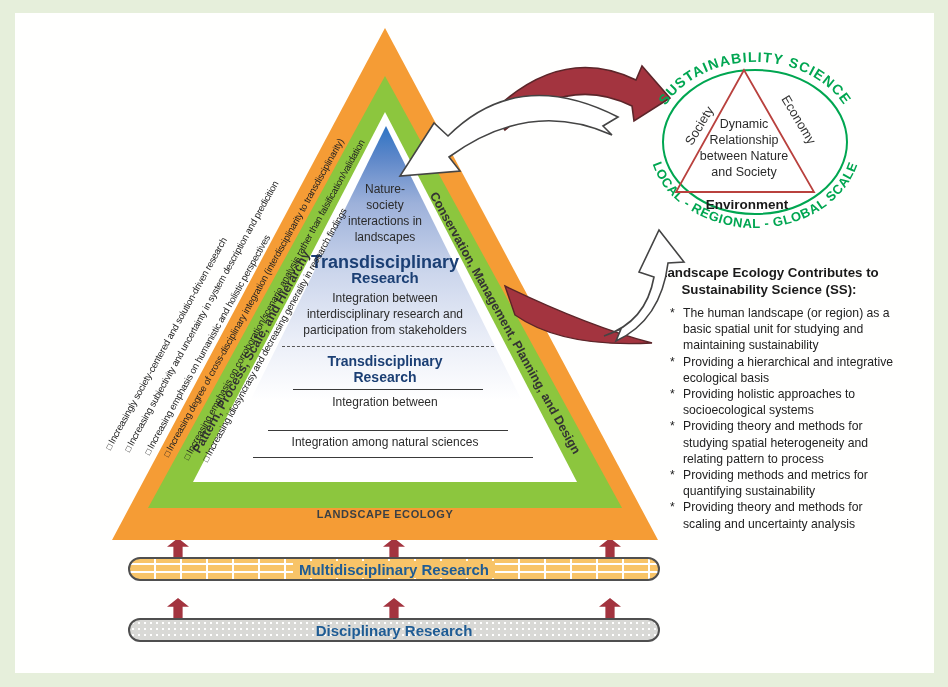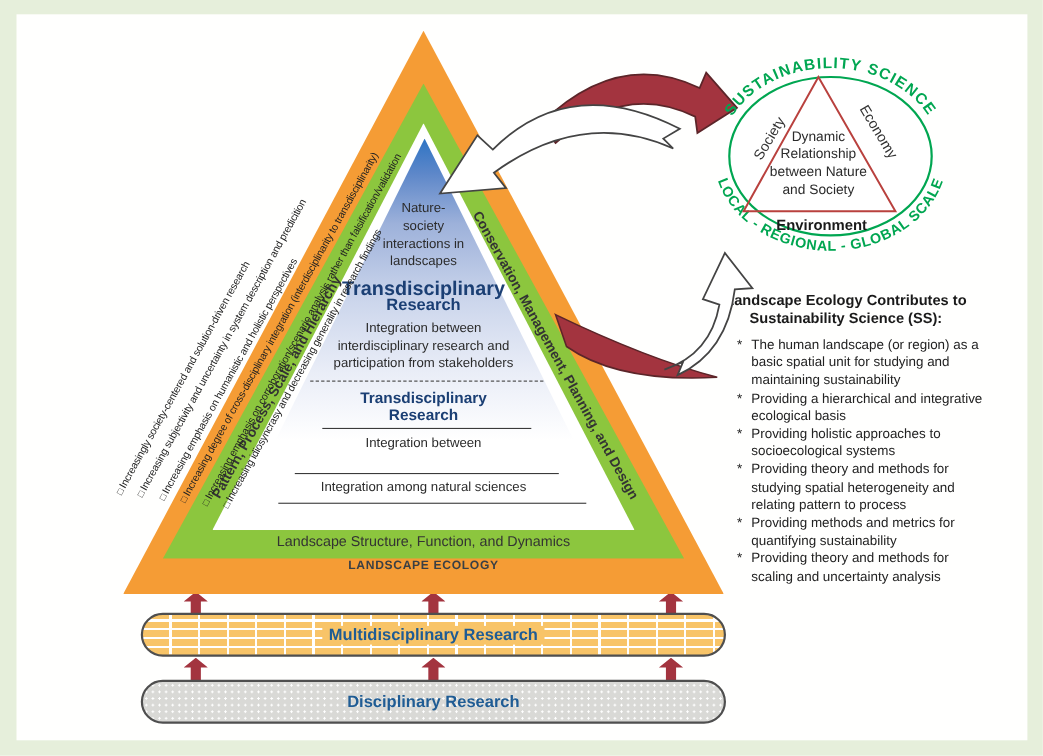--- a/index.html
+++ b/index.html
@@ -29,21 +29,21 @@
   
   .band-label { position:absolute; white-space:nowrap; font-size:12.5px; font-weight:600; color:#333; height:16px; line-height:16px; }
   #band-left  { left:196px; top:444px; transform:rotate(-61deg); transform-origin:0 50%; }
   #band-right { left:433px; top:185px; transform:rotate(61deg);  transform-origin:0 50%; }
 
   
   .chk { position:absolute; white-space:nowrap; font-size:9.5px; letter-spacing:-0.2px; color:#222; height:12px; line-height:12px; transform:rotate(-61deg); transform-origin:0 100%; }
   .chk .box { font-size:8.5px; margin-right:2px; }
 
   
-  .bar { position:absolute; left:128px; width:532px; height:40px; border:2px solid #4f4f4f; border-radius:20px; display:flex; align-items:center; justify-content:center; }
+  .bar { position:absolute; left:128px; width:532px; height:24px; border:2px solid #4f4f4f; border-radius:20px; display:flex; align-items:center; justify-content:center; }
   #bar-multi { top:557px; background-color:#f8c468;
       background-image:repeating-linear-gradient(0deg, rgba(255,255,255,0) 0 6px, #ffffff 6px 8px),
                        repeating-linear-gradient(90deg, rgba(255,255,255,0) 0 24px, #ffffff 24px 26px); }
   #bar-disc { top:618px; background-color:#d9d9d6;
       background-image:radial-gradient(circle, #ffffff 1px, rgba(255,255,255,0) 1.2px);
       background-size:6px 6px; }
   .bar-label { font-size:15px; font-weight:bold; color:#1f5c94; background:transparent; }
   #bar-multi .bar-label { background:#f8c468; padding:0 6px; }
 
   .block-arrow { position:absolute; width:22px; height:21px; background:#a3343f;
@@ -112,21 +112,20 @@
 
     <div class="tline" style="top:283px;">Integration between</div>
 
     <div class="sep" style="top:318px; left:75px; width:240px;"></div>
 
     <div class="tline" style="top:323px;">Integration among natural sciences</div>
 
     <div class="sep" style="top:345px; left:60px; width:280px;"></div>
   </div>
 
-  <div class="base-label-green">Landscape Structure, Function, and Dynamics</div>
   <div class="base-label-orange">LANDSCAPE ECOLOGY</div>
 
   <div class="band-label" id="band-left">Pattern, Process, Scale, and Hierarchy</div>
   <div class="band-label" id="band-right">Conservation, Management, Planning, and Design</div>
 
   <div class="chk" style="left:113px; top:440px;"><span class="box">□</span><span>Increasingly society-centered and solution-driven research</span></div>
   <div class="chk" style="left:132px; top:442px;"><span class="box">□</span><span>Increasing subjectivity and uncertainty in system description and predicition</span></div>
   <div class="chk" style="left:152px; top:445px;"><span class="box">□</span><span>Increasing emphasis on humanistic and holistic perspectives</span></div>
   <div class="chk" style="left:171px; top:447px;"><span class="box">□</span><span>Increasing degree of cross-disciplinary integration (interdisciplinarity to transdisciplinarity)</span></div>
   <div class="chk" style="left:191px; top:450px;"><span class="box">□</span><span>Increasing emphasis on corroboration/scenario analysis rather than falsification/validation</span></div>

